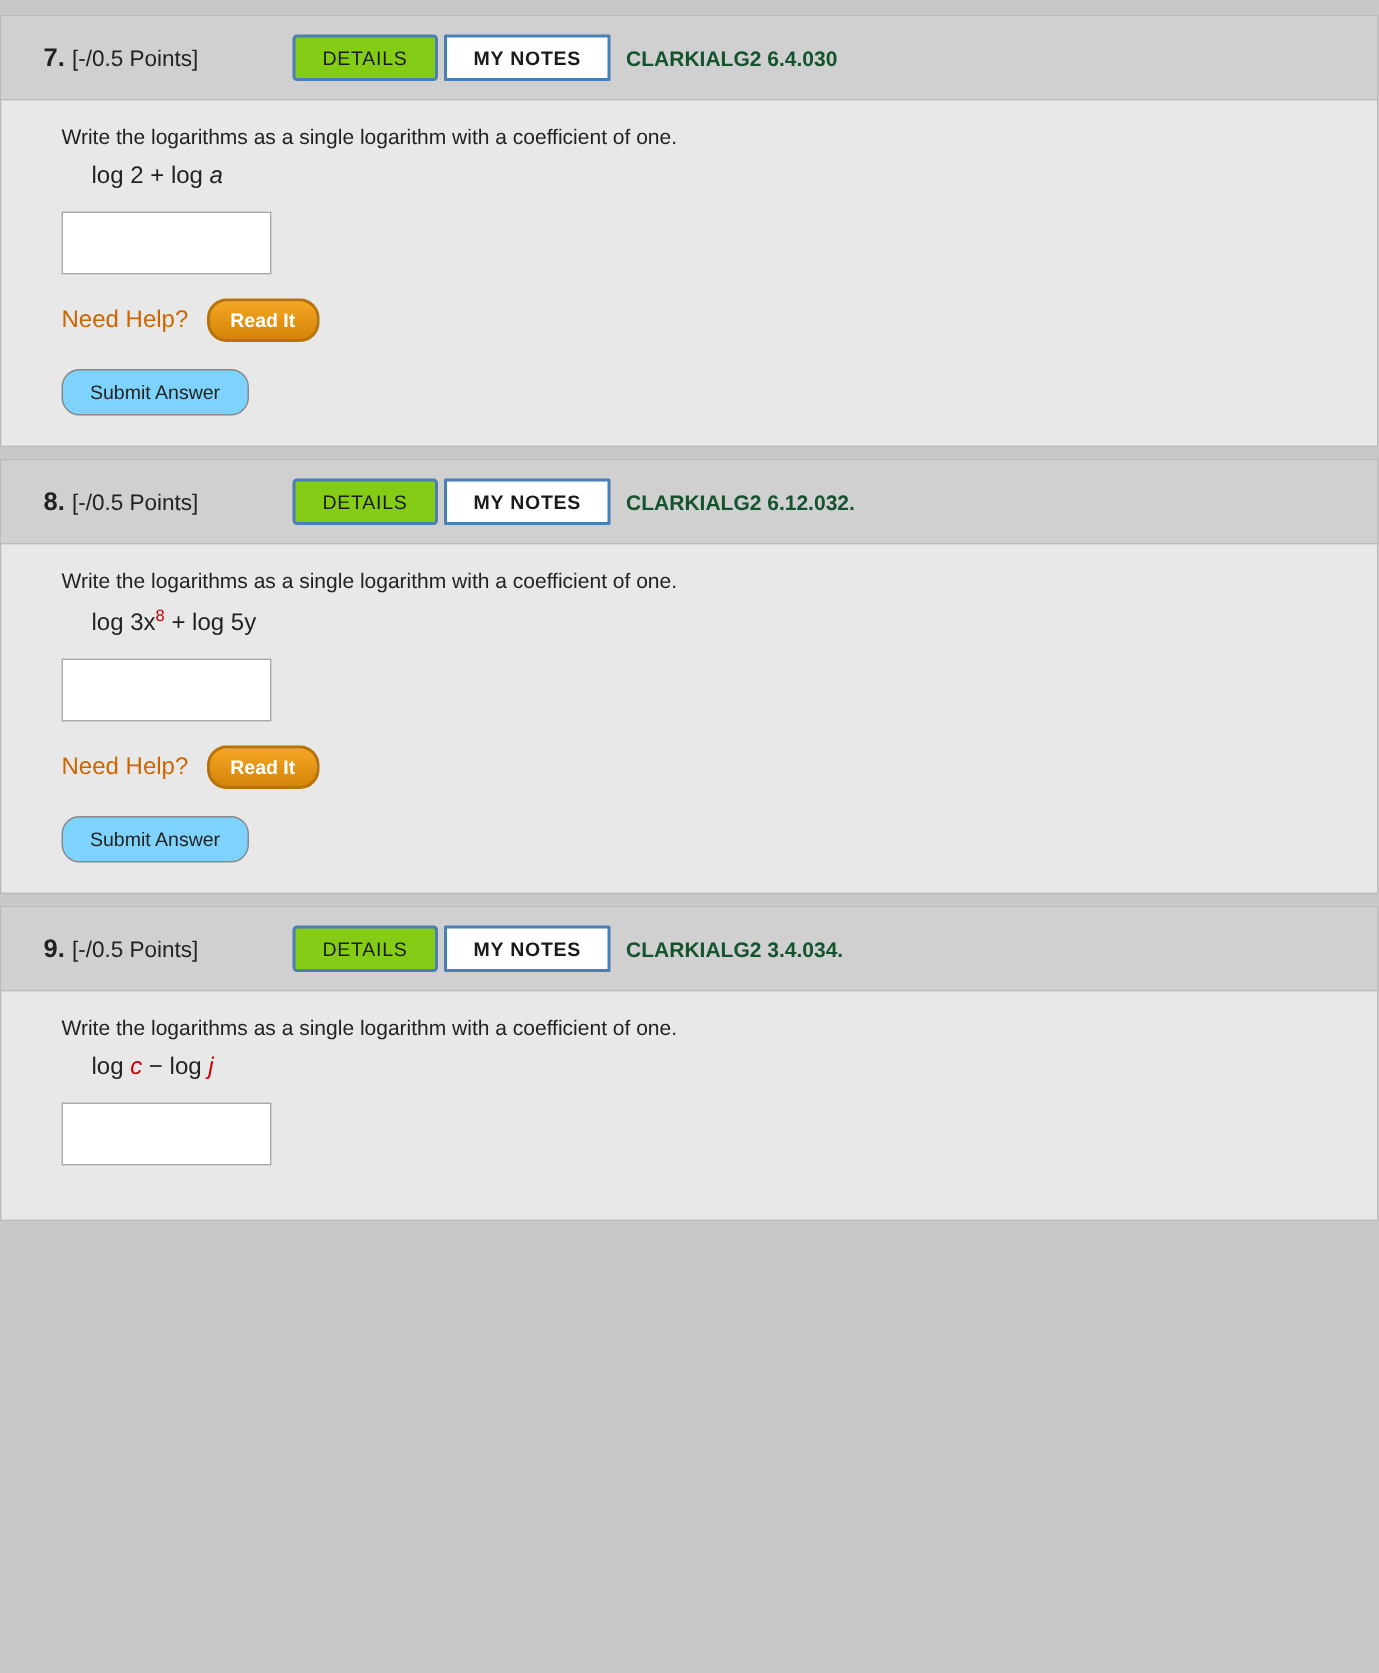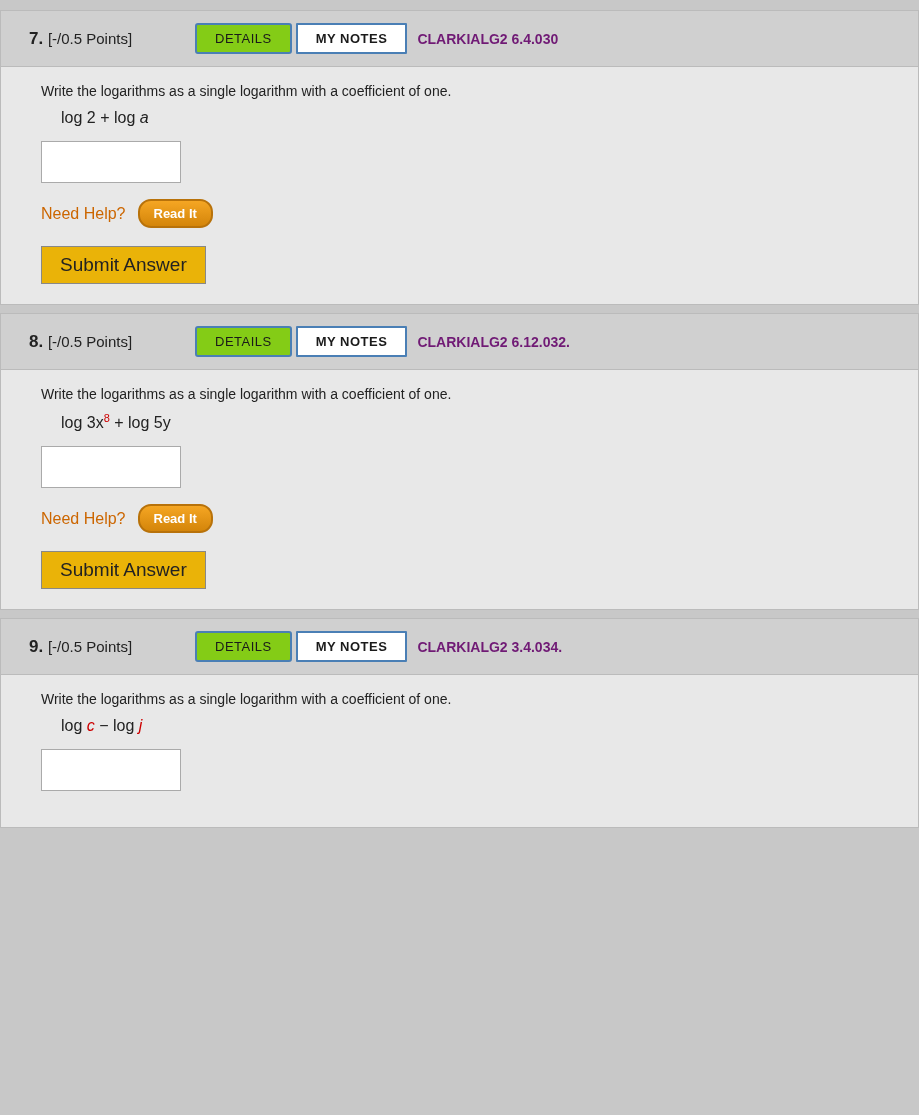--- a/index.html
+++ b/index.html
@@ -54,21 +54,21 @@
       padding: 6px 18px;
       font-size: 13px;
       font-weight: bold;
       cursor: pointer;
       border-radius: 1px;
       letter-spacing: 0.5px;
     }
     .question-code {
       font-size: 14px;
       font-weight: bold;
-      color: #701a75;
+      color: #14532d;
       margin-left: 6px;
     }
     .question-body {
       background: #e8e8e8;
       padding: 16px 40px 20px 40px;
     }
     .question-instruction {
       font-size: 14px;
       color: #222;
       margin-bottom: 10px;
@@ -105,27 +105,27 @@
       background: linear-gradient(to bottom, #f5a623, #d4850a);
       border: 2px solid #b8720a;
       color: white;
       padding: 5px 14px;
       font-size: 13px;
       font-weight: bold;
       cursor: pointer;
       border-radius: 13px;
     }
     .btn-submit {
-      background: #eab308;
+      background: #7dd3fc;
       border: 1px solid #888;
       color: #222;
       padding: 7px 18px;
-      font-size: 19px;
-      cursor: pointer;
-      border-radius: 0;
+      font-size: 13px;
+      cursor: pointer;
+      border-radius: 12px;
     }
     sup {
       font-size: 11px;
       color: #cc0000;
       vertical-align: super;
     }
   </style>
 </head>
 <body>
 

